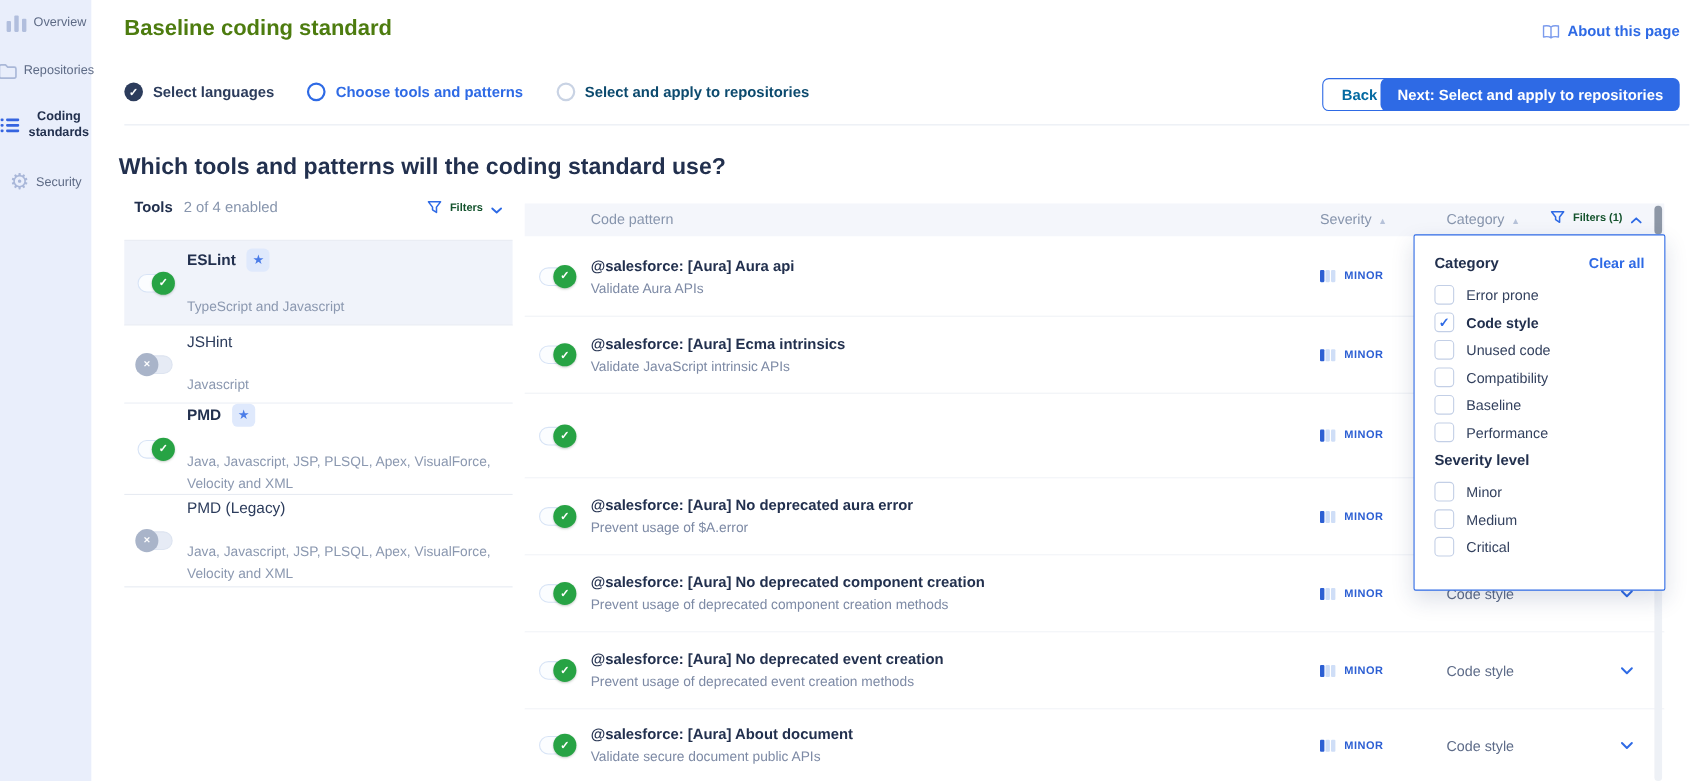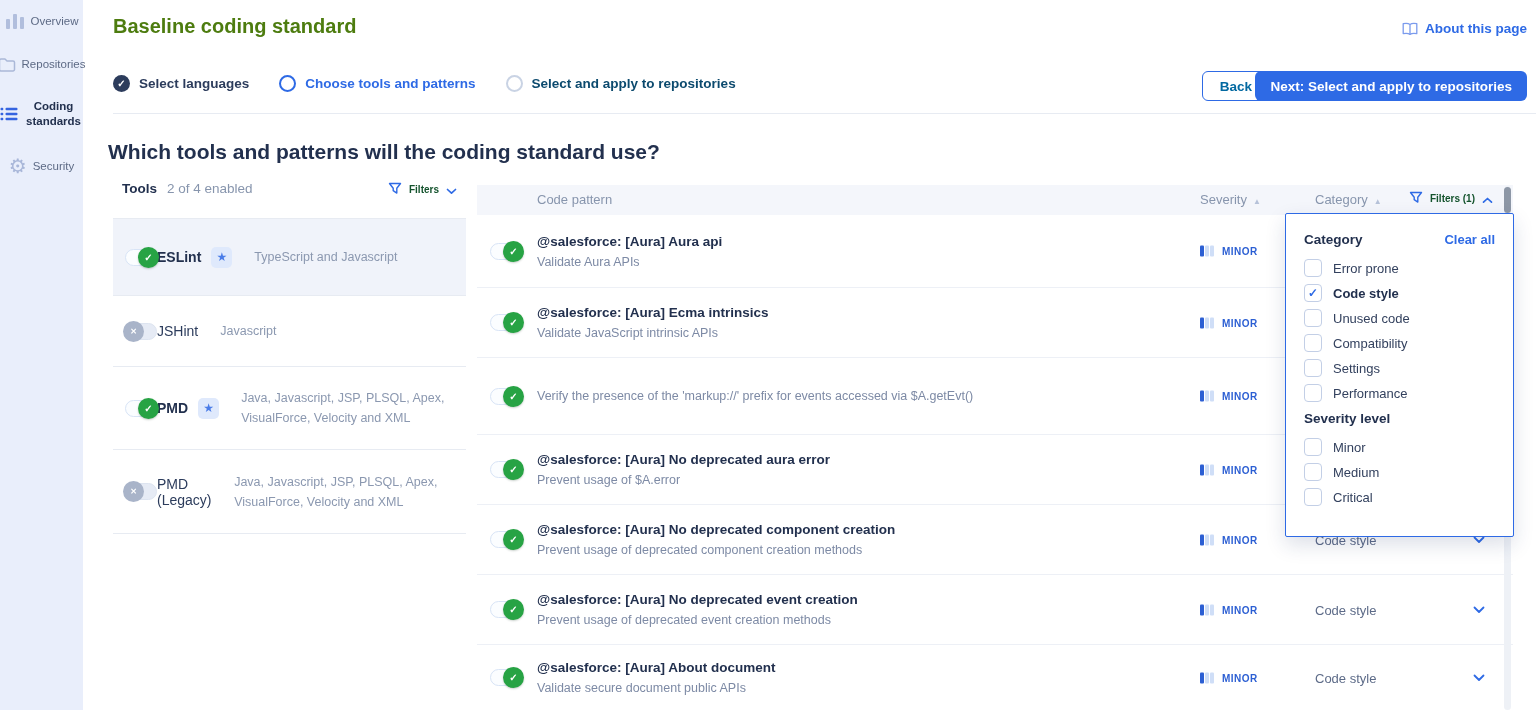--- a/index.html
+++ b/index.html
@@ -48,21 +48,21 @@
   .tools-header { position:absolute; left:113px; top:173px; width:353px; height:30px;
                   display:flex; align-items:center; }
   .tools-title { font-size:13.5px; font-weight:bold; color:#22304e; margin-left:9px; }
   .tools-summary { font-size:13.5px; color:#8795ad; margin-left:10px; }
   .filters-btn { display:flex; align-items:flex-end; gap:7px; color:#14532d; font-size:10px;
                  font-weight:bold; cursor:pointer; margin-left:auto; margin-right:9px; }
   .tools-list { position:absolute; left:113px; top:218px; width:353px; border-top:1px solid #e7ebf2; }
   .tool-row { position:relative; display:flex; align-items:center; padding-left:12px;
               border-bottom:1px solid #e7ebf2; background:#fff; cursor:pointer; }
   .tool-row.selected { background:#f0f3fa; }
-  .tool-info { display:flex; flex-direction:row; gap:22px; }
+  .tool-info { margin-left:13px; display:flex; flex-direction:column; gap:22px; }
   .tool-name-line { display:flex; align-items:center; gap:10px; }
   .tool-name { font-size:14px; font-weight:bold; color:#22304e; }
   .tool-row.off .tool-name { font-weight:500; color:#2c3c5c; }
   .tool-langs { font-size:12.5px; color:#8b98b0; line-height:1.6; max-width:300px; }
   .star-chip { width:21px; height:21px; border-radius:5px; background:#dfe9fc;
                display:inline-flex; align-items:center; justify-content:center; }
   .star-chip::after { content:"★"; color:#4a7ce8; font-size:12px; line-height:1; }
 
   
   .toggle { position:relative; width:32px; height:17px; border-radius:10px; flex-shrink:0; cursor:pointer; }
@@ -337,21 +337,20 @@
             <path d="M1.5 1.5 L6 6 L10.5 1.5" fill="none" stroke="#2e6ae5" stroke-width="1.8" stroke-linecap="round" stroke-linejoin="round"></path>
           </svg>
       </span>
     </div>
 
     <div class="pattern-row" style="height:77px">
       <span class="toggle on">
           <span class="knob"></span>
         </span>
       <div class="pattern-text">
-        <div class="pattern-desc">Verify the presence of the 'markup://' prefix for events accessed via $A.getEvt()</div>
       </div>
       <span class="sev-cell">
         <span class="sev-bars">
             <i></i>
             <i></i>
             <i></i>
           </span>
         <span class="sev-label">MINOR</span>
       </span>
       <span class="cat-cell"></span>
@@ -479,21 +478,21 @@
     <div class="check-row">
       <span class="checkbox"></span>
       <span class="check-label">Unused code</span>
     </div>
     <div class="check-row">
       <span class="checkbox"></span>
       <span class="check-label">Compatibility</span>
     </div>
     <div class="check-row">
       <span class="checkbox"></span>
-      <span class="check-label">Settings</span>
+      <span class="check-label">Baseline</span>
     </div>
     <div class="check-row">
       <span class="checkbox"></span>
       <span class="check-label">Performance</span>
     </div>
     <div class="pop-subtitle">Severity level</div>
     <div class="check-row">
       <span class="checkbox"></span>
       <span class="check-label">Minor</span>
     </div>

